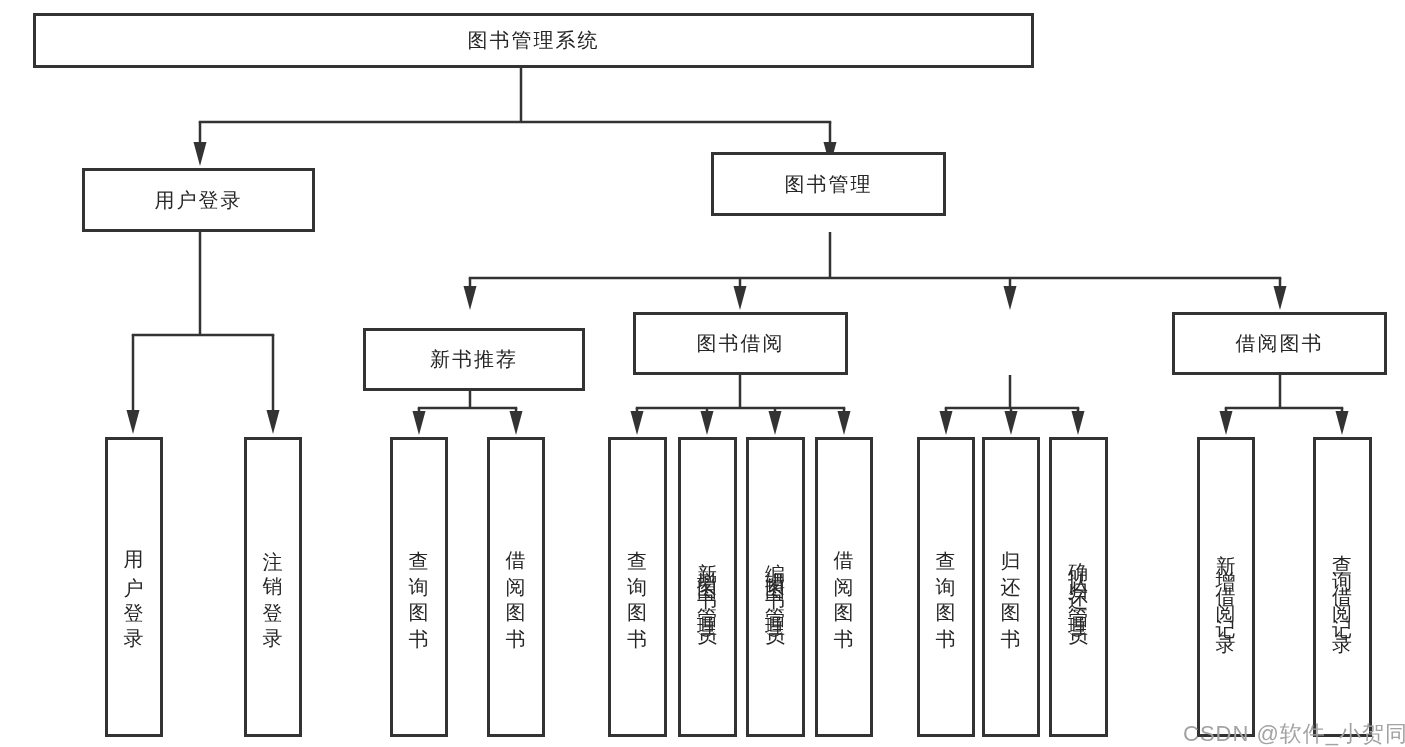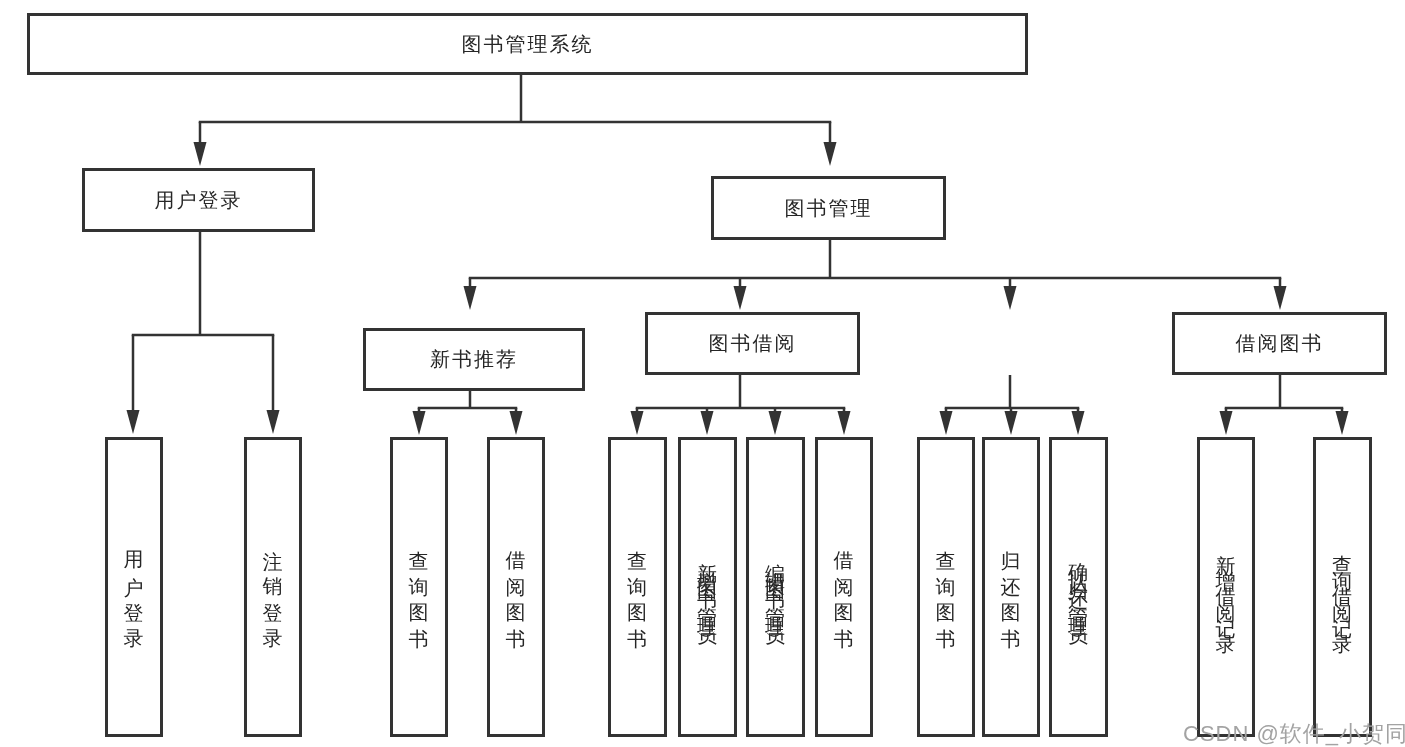--- a/index.html
+++ b/index.html
@@ -30,27 +30,27 @@
     writing-mode:vertical-rl;
     text-orientation:mixed;
     font-size:20px;
     line-height:1;
     white-space:nowrap;
   }
   .node.v span.short{letter-spacing:26px;}
   .node.v span.med{letter-spacing:16px;}
   .node.v span.long{letter-spacing:9px;}
   
-  .n-root{left:27px;top:13px;width:1001px;height:62px;}
+  .n-root{left:33px;top:13px;width:1001px;height:55px;}
   
   .n-user{left:82px;top:168px;width:233px;height:64px;}
-  .n-mgmt{left:711px;top:176px;width:235px;height:64px;}
+  .n-mgmt{left:711px;top:152px;width:235px;height:64px;}
   
   .n-rec{left:363px;top:328px;width:222px;height:63px;}
-  .n-bor{left:633px;top:312px;width:215px;height:63px;margin-left:12px;}
+  .n-bor{left:633px;top:312px;width:215px;height:63px;}
   .n-cur{left:902px;top:312px;width:215px;height:63px;}
   .n-his{left:1172px;top:312px;width:215px;height:63px;}
   
   .leaf{top:437px;height:300px;width:58px;}
   .l-a1{left:105px;}
   .l-a2{left:244px;}
   .l-b1{left:390px;}
   .l-b2{left:487px;}
   .l-c1{left:608px;width:59px;}
   .l-c2{left:678px;width:59px;}

